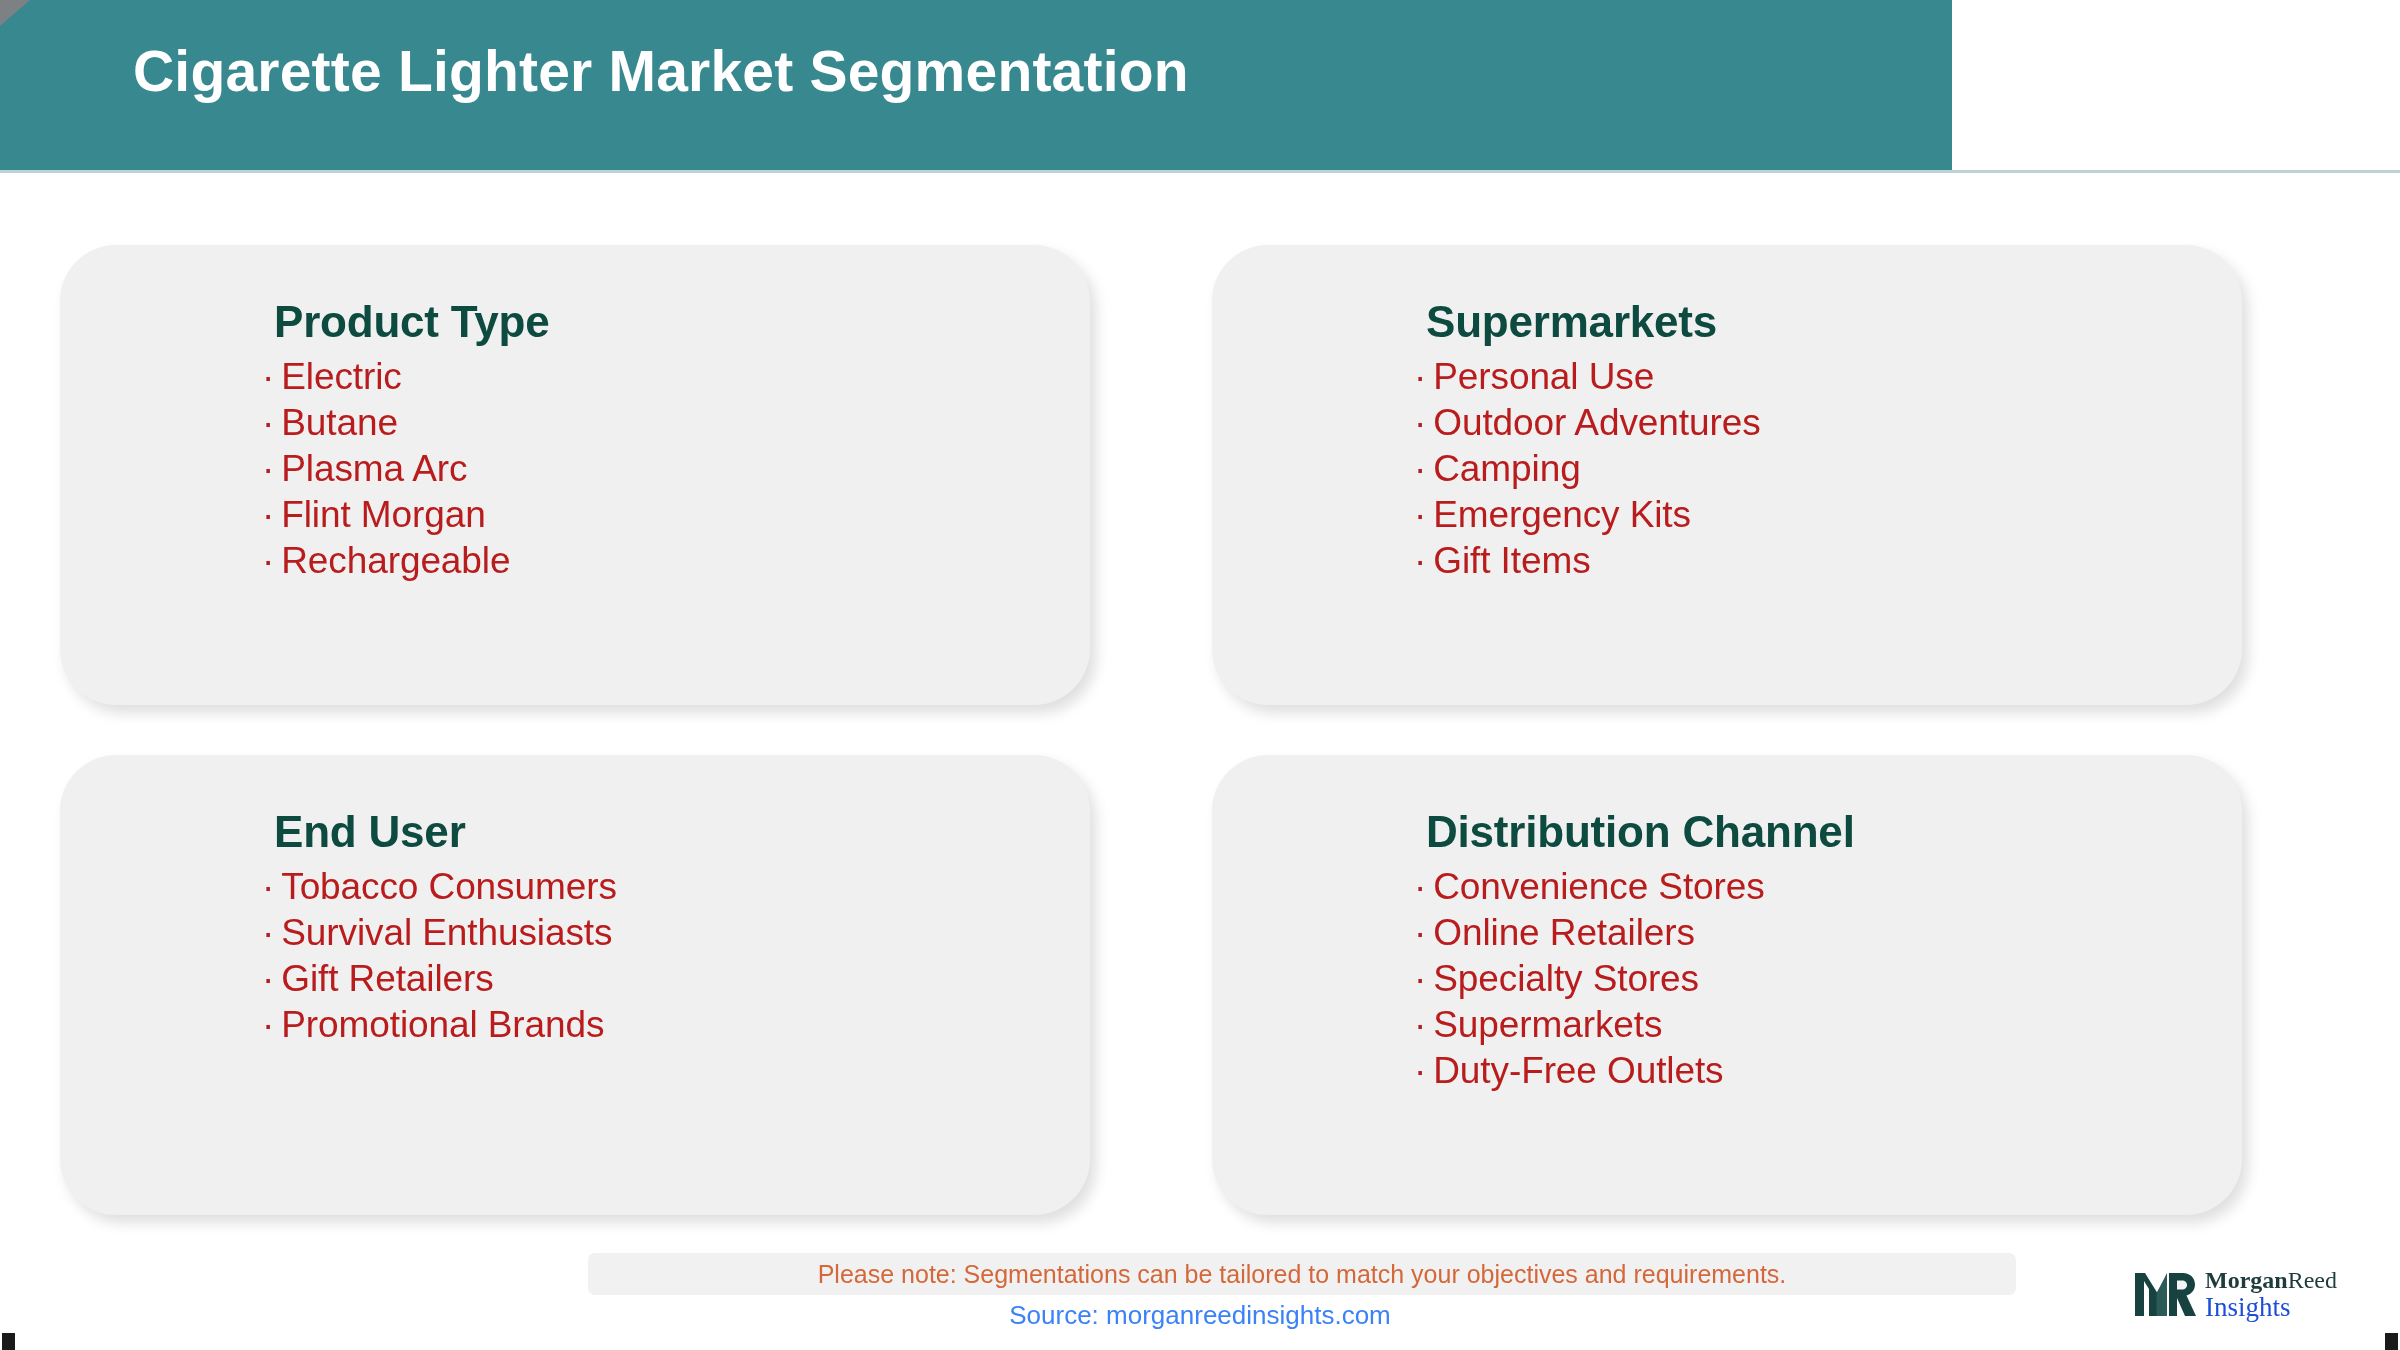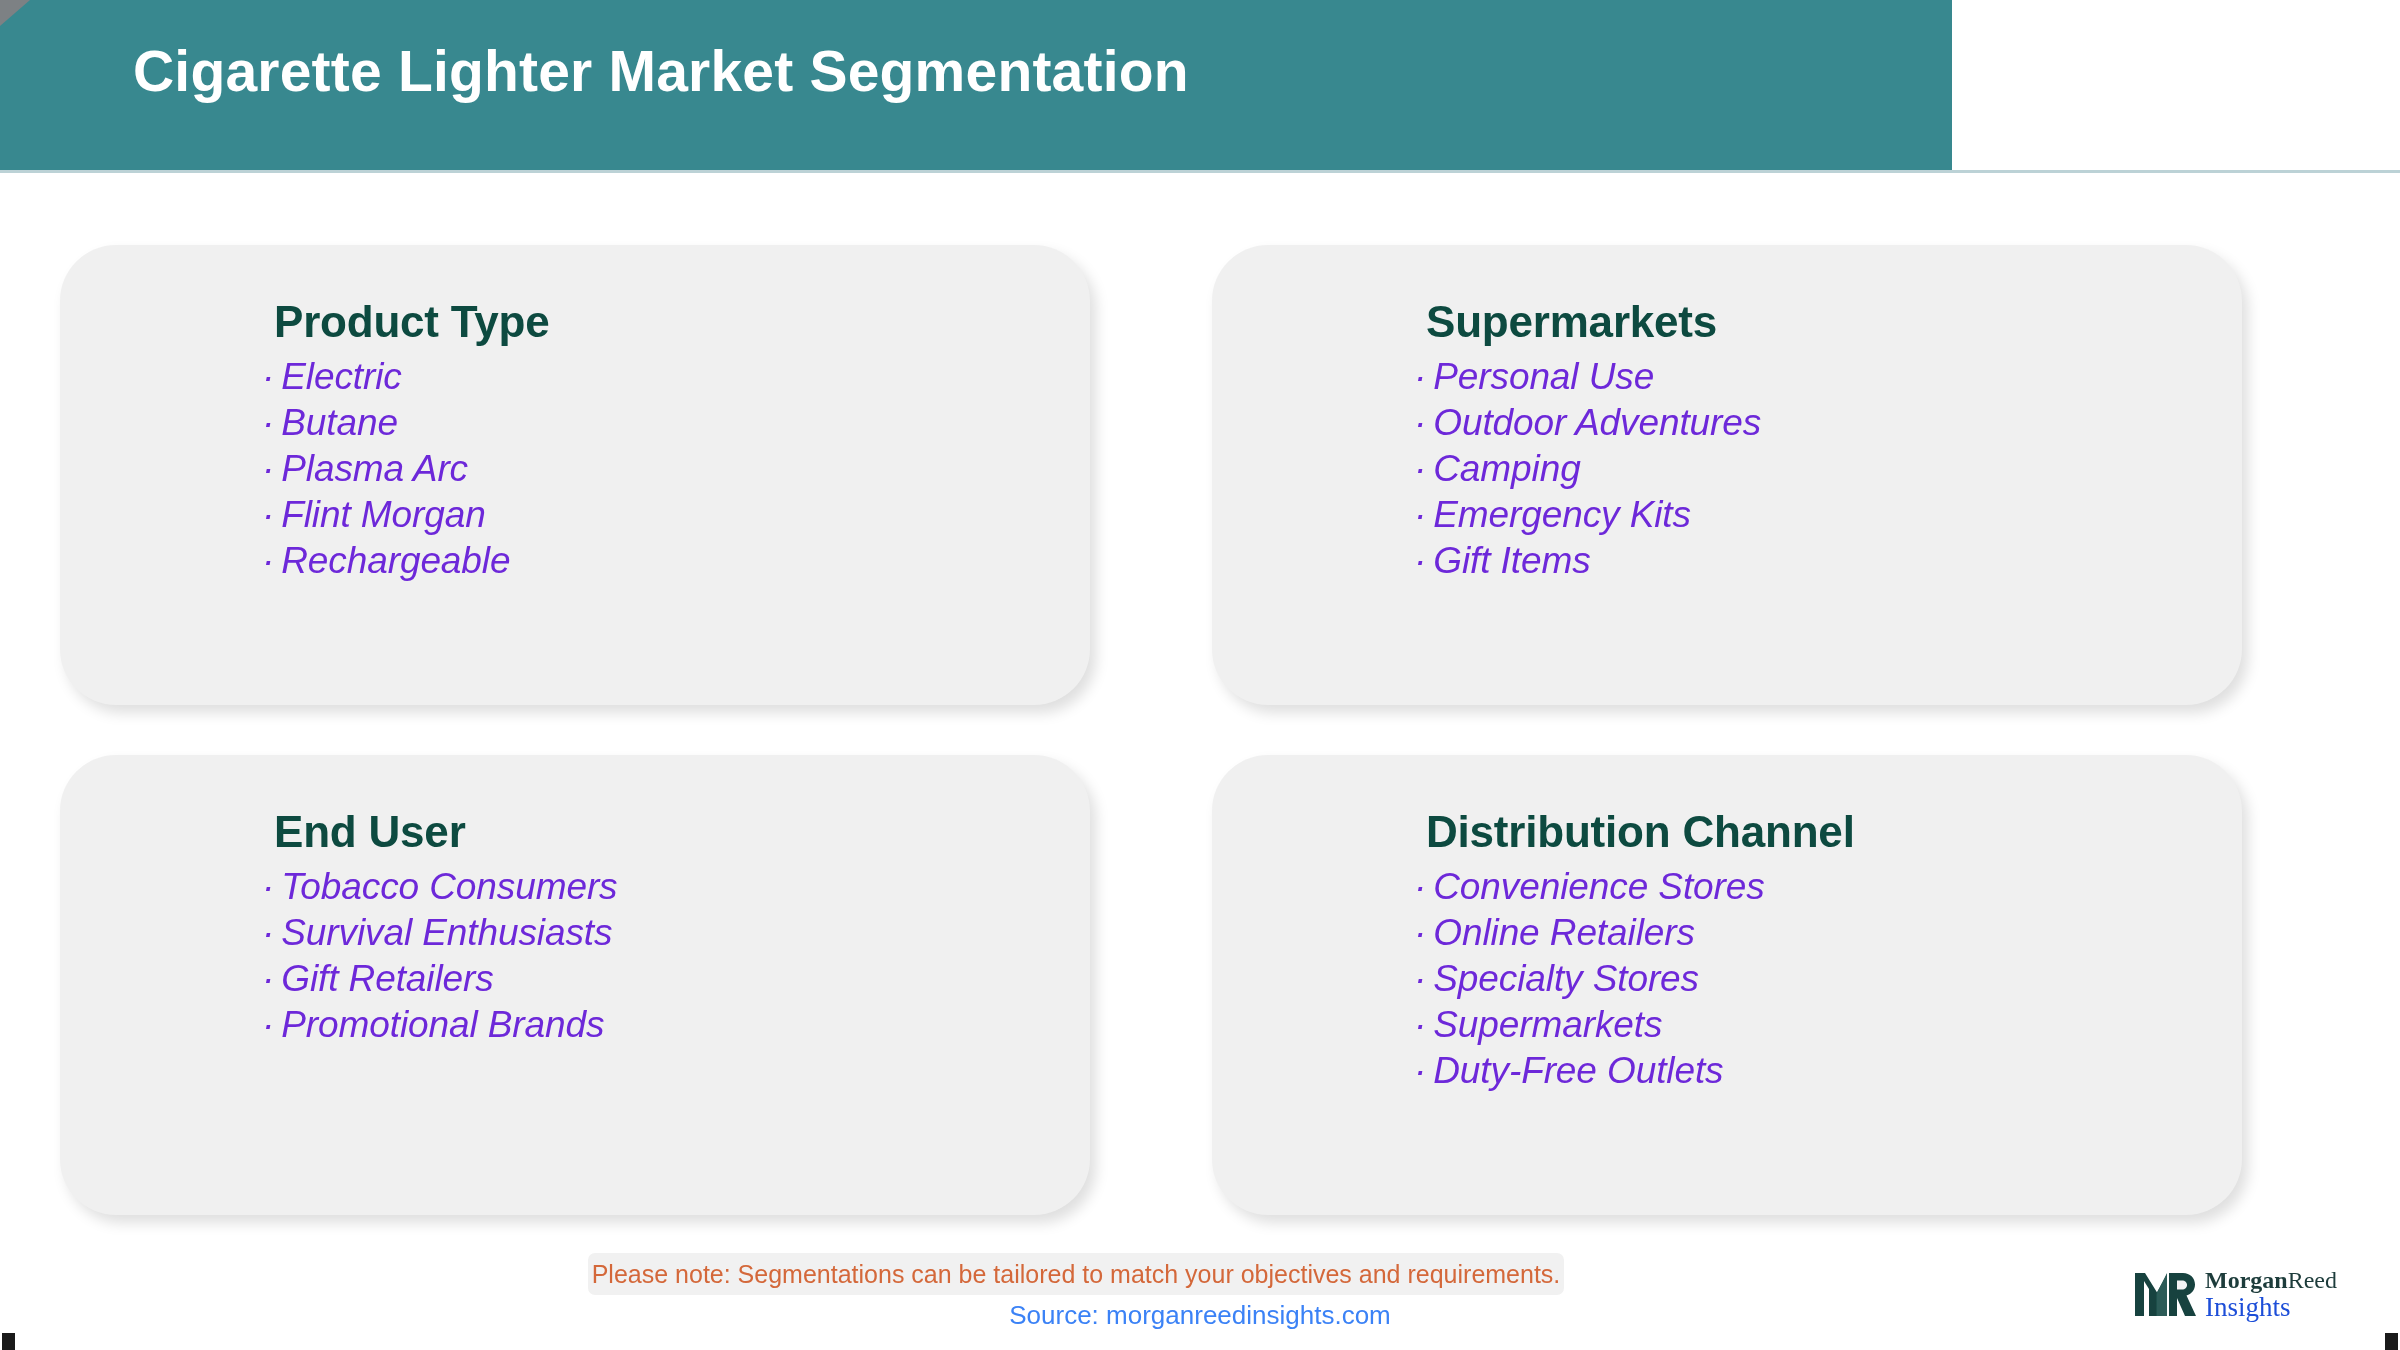--- a/index.html
+++ b/index.html
@@ -86,37 +86,36 @@
     white-space: nowrap;
   }
   .card-list {
     list-style: none;
     margin: 0;
     padding: 0;
   }
   .card-list li {
     font-size: 37px;
     font-weight: 300;
-    color: #6d28d9;
+    color: #b91c1c;
     line-height: 46px;
     white-space: nowrap;
     letter-spacing: -0.1px;
-    font-style: italic;
   }
   .bullet {
     display: inline-block;
     margin-right: 7px;
   }
 
   
   .note-pill {
     position: absolute;
     left: 588px;
     top: 1253px;
-    width: 976px;
+    width: 1428px;
     height: 42px;
     background: #f1f1f1;
     border-radius: 7px;
     display: flex;
     align-items: center;
     justify-content: center;
     box-sizing: border-box;
   }
   .note-text {
     font-size: 25px;

